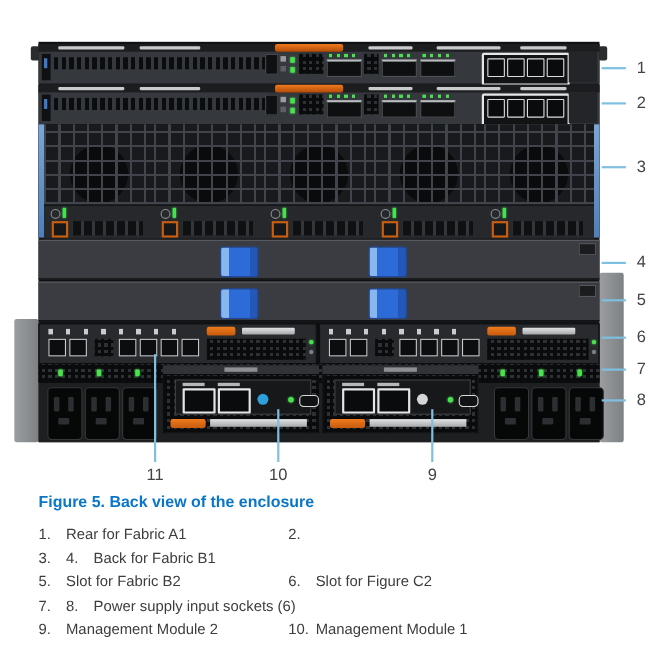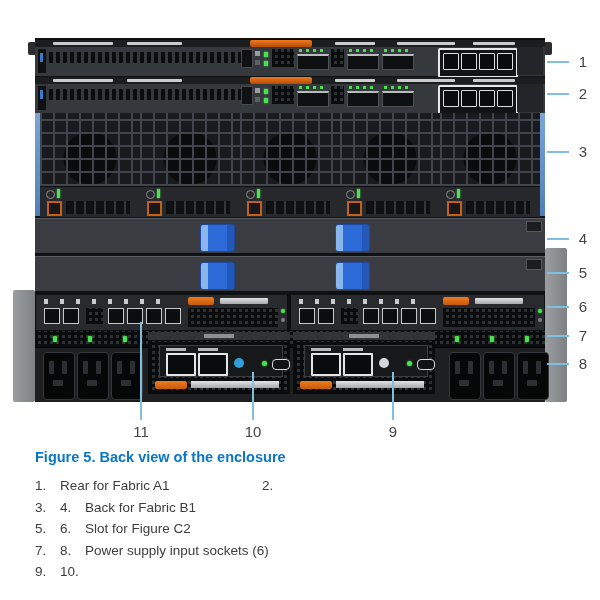--- a/index.html
+++ b/index.html
@@ -383,27 +383,30 @@
       <span class="lt">Rear for Fabric A1</span>
       <span class="rn">2.</span>
     </div>
     <div class="lrow">
       <span class="ln">3.</span>
       <span class="rn">4.</span>
       <span class="rt">Back for Fabric B1</span>
     </div>
     <div class="lrow">
       <span class="ln">5.</span>
+      <span class="lt">Slot for Fabric B2</span>
       <span class="rn">6.</span>
       <span class="rt">Slot for Figure C2</span>
     </div>
     <div class="lrow">
       <span class="ln">7.</span>
       <span class="rn">8.</span>
       <span class="rt">Power supply input sockets (6)</span>
     </div>
     <div class="lrow">
       <span class="ln">9.</span>
+      <span class="lt">Management Module 2</span>
       <span class="rn">10.</span>
+      <span class="rt">Management Module 1</span>
     </div>
   </div>
 
 </div>
 
 </body></html>

